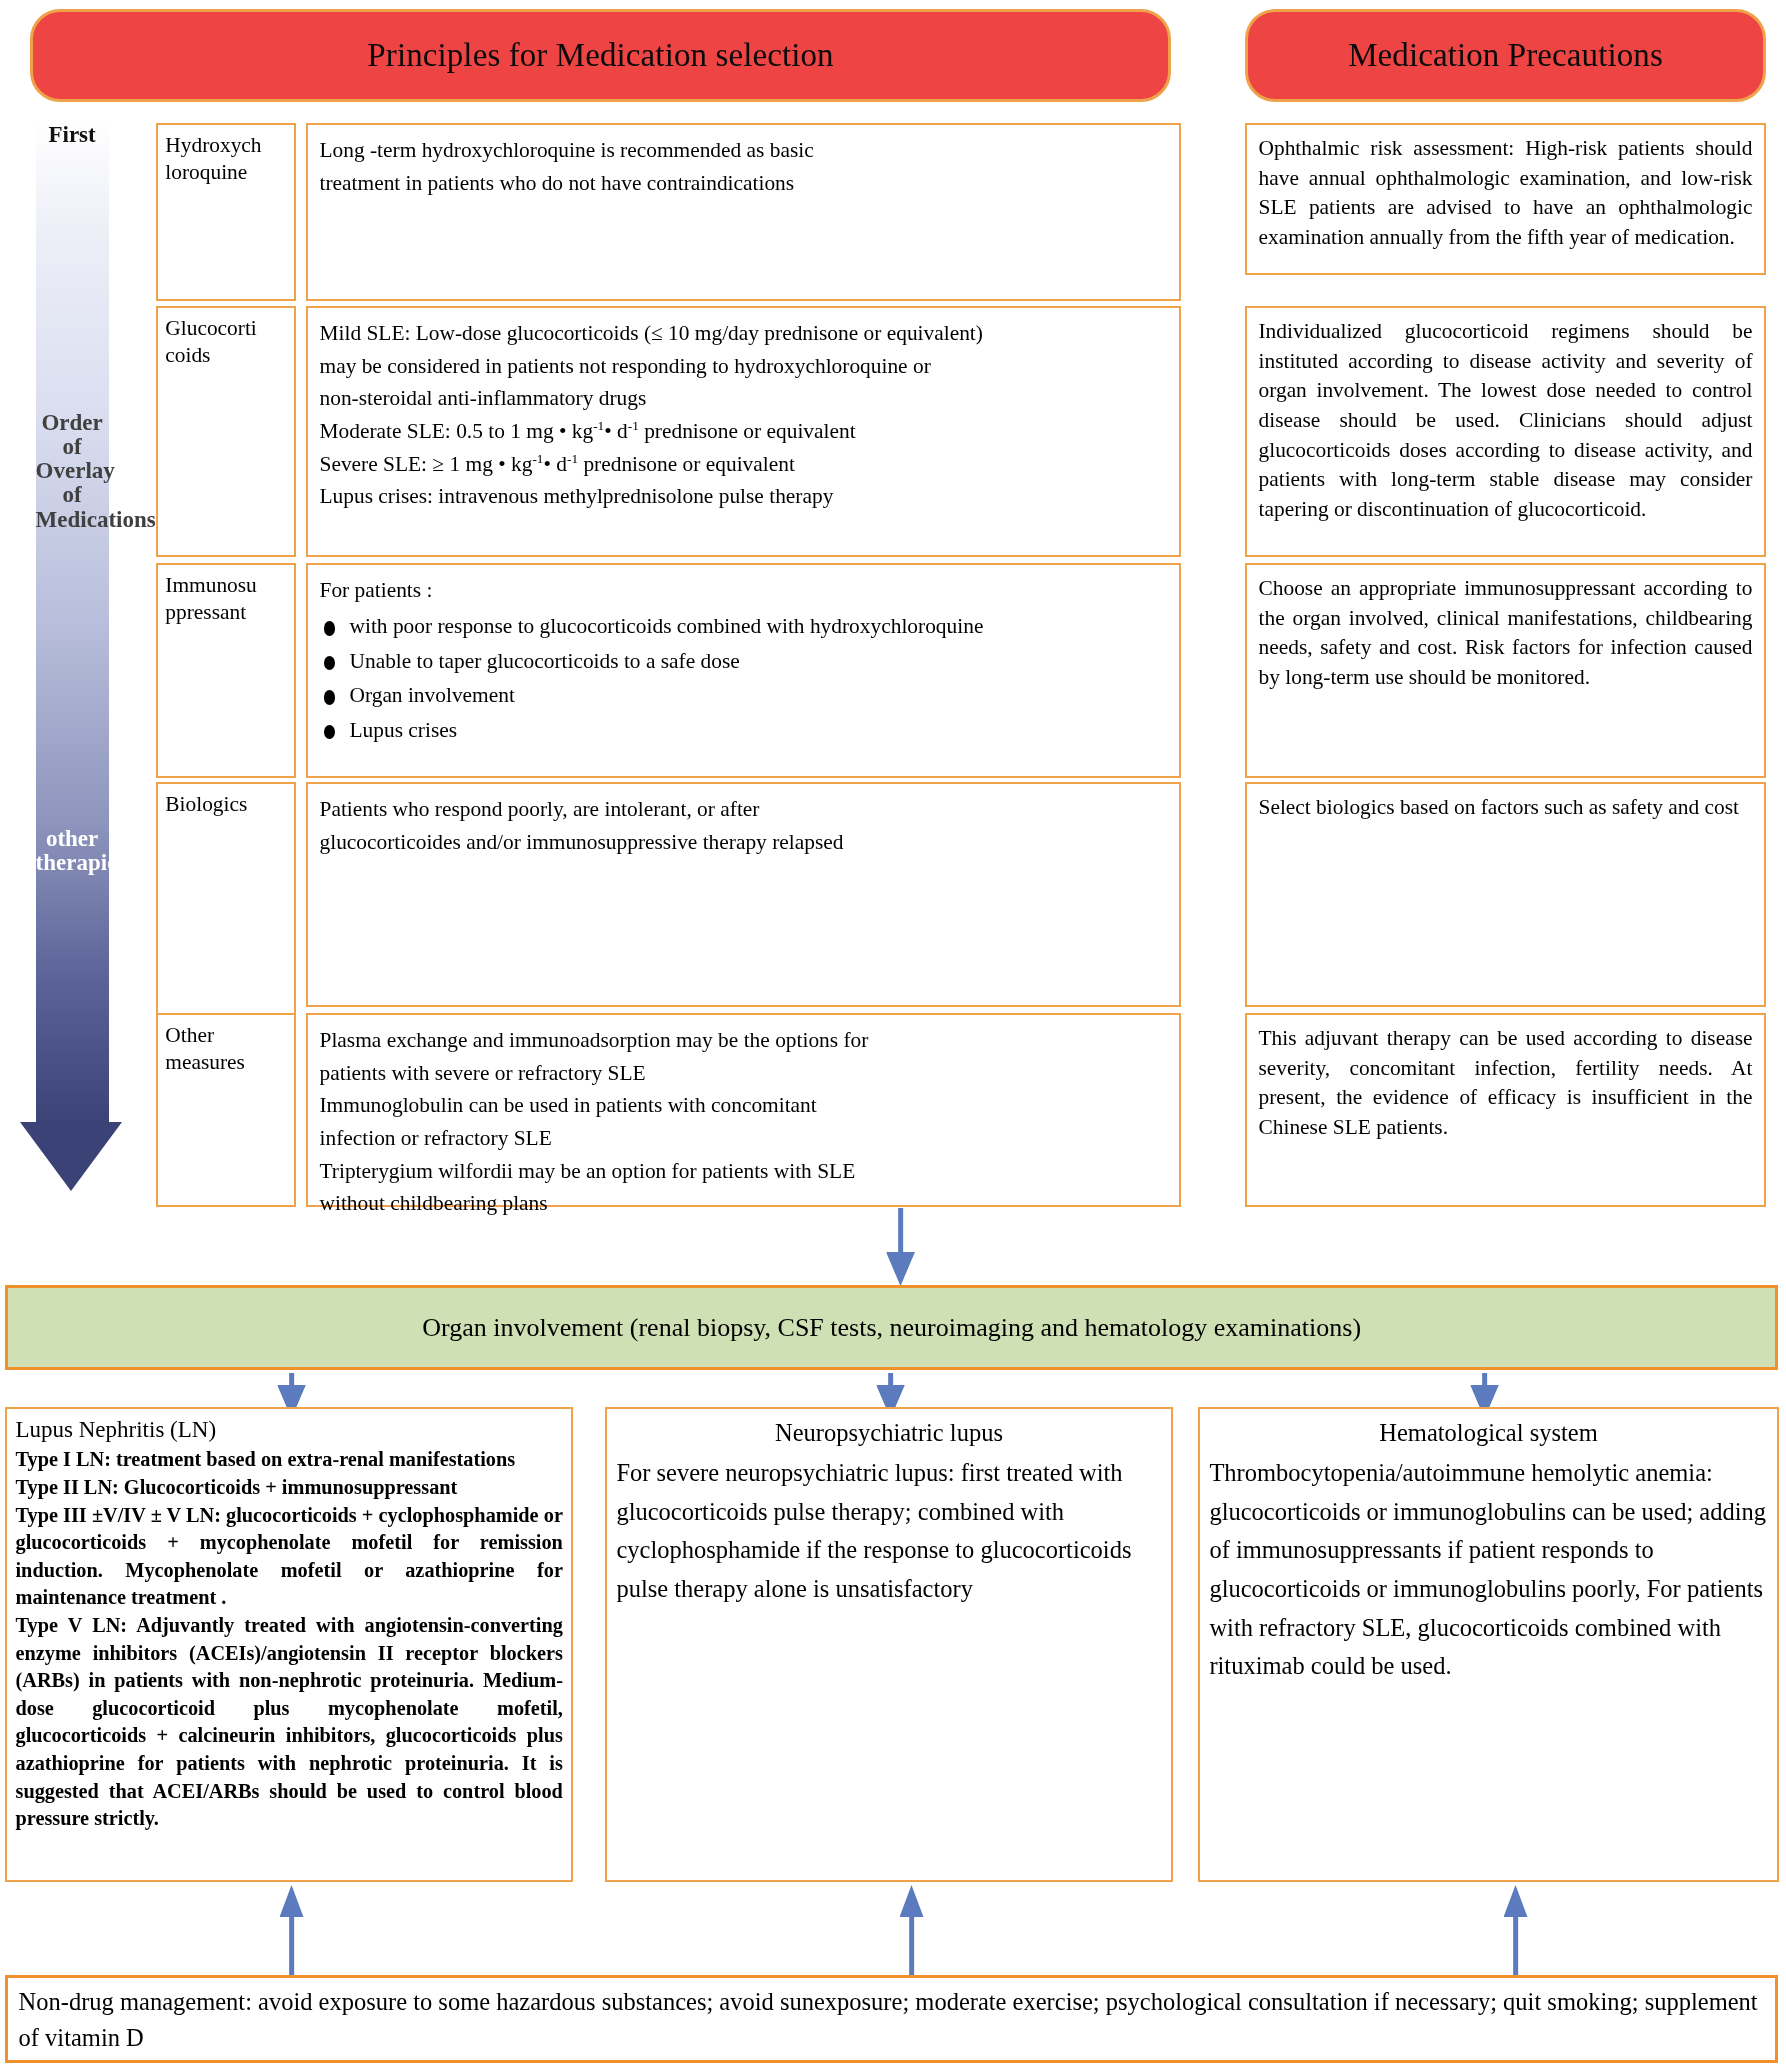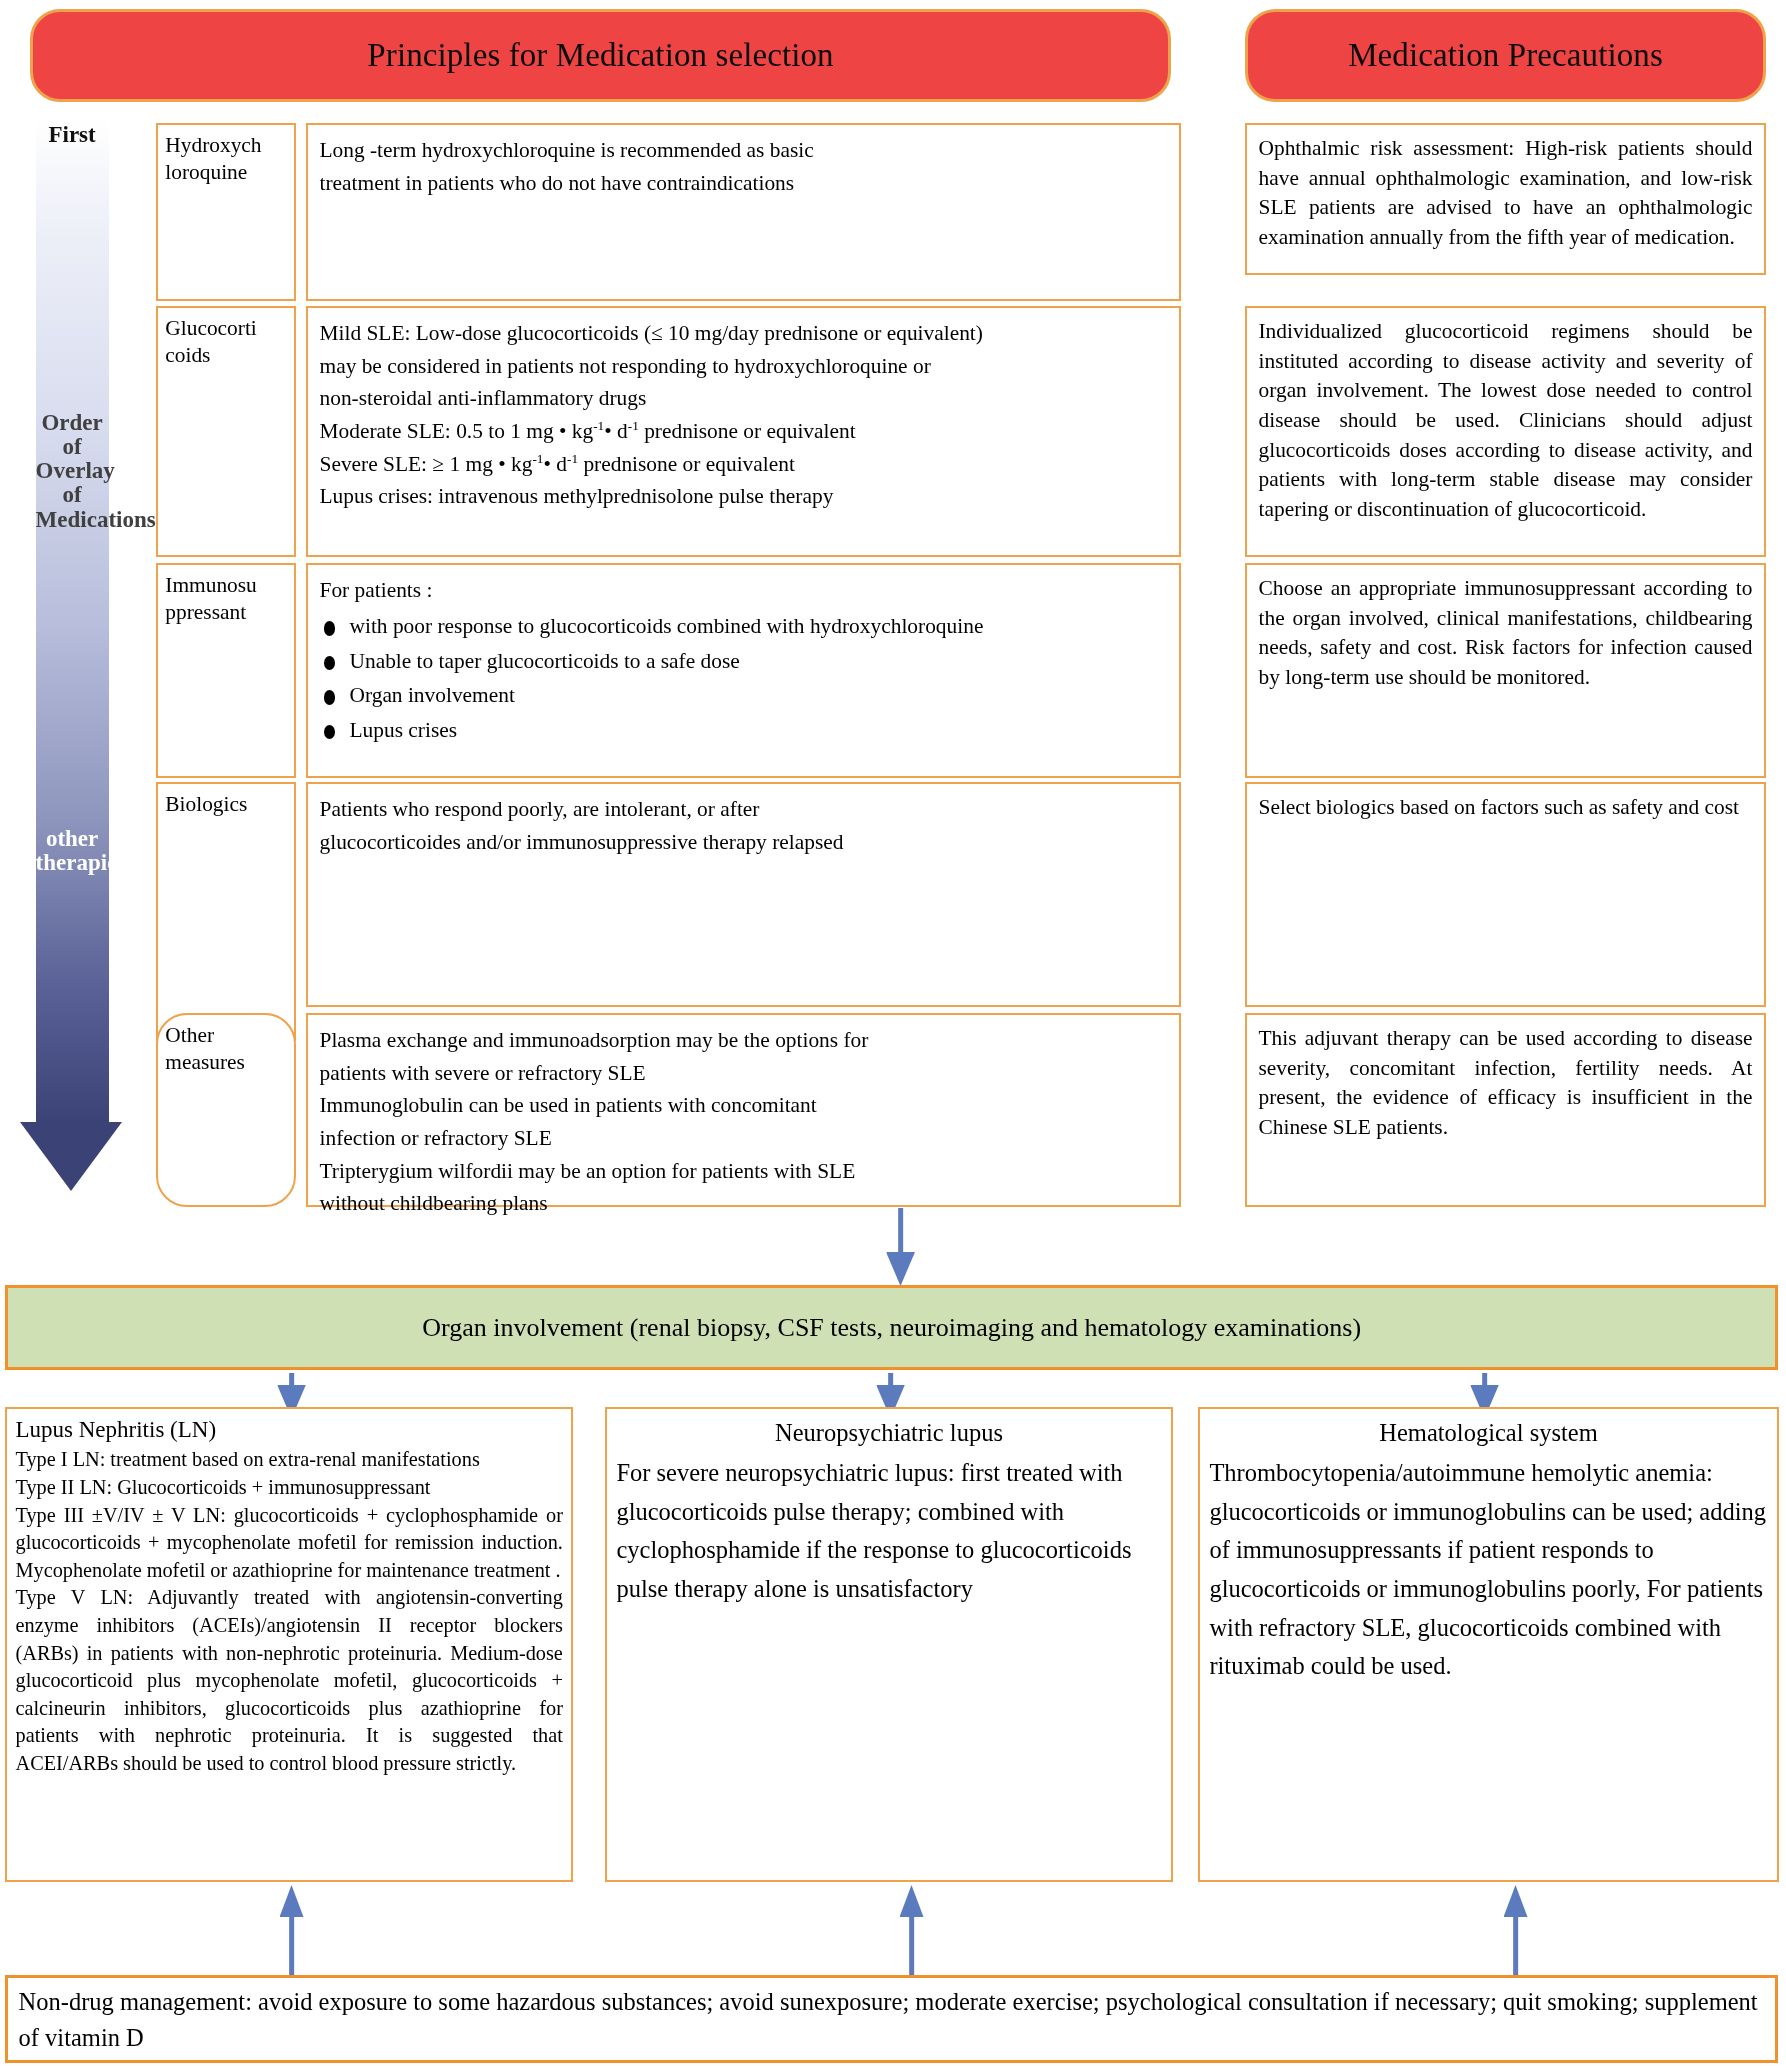--- a/index.html
+++ b/index.html
@@ -65,21 +65,21 @@
   }
   .name-box .inner{
     font-size:21.4px; line-height:1.25; padding:7.3px 5.2px 5.2px 7.3px;
   }
 
   
   #nm-hcq  { left:156px; top:123px;  width:140px; height:178px; }
   #nm-gc   { left:156px; top:306px;  width:140px; height:251px; }
   #nm-is   { left:156px; top:563px; width:140px; height:215px; }
   #nm-bio  { left:156px; top:782px; width:140px; height:259px; }
-  #nm-oth  { left:156px; top:1013px; width:140px; height:194px;border-radius:31px; }
+  #nm-oth  { left:156px; top:1013px; width:140px; height:194px; }
 
   
   #ct-hcq  { left:306px; top:123px;  width:875px; height:178px; }
   #ct-gc   { left:306px; top:306px;  width:875px; height:251px; }
   #ct-is   { left:306px; top:563px; width:875px; height:215px; }
   #ct-bio  { left:306px; top:782px; width:875px; height:225px; }
   #ct-oth  { left:306px; top:1013px; width:875px; height:194px; }
 
   
   #pc-1 { left:1245px; top:123px;  width:521px; height:152px; }
@@ -294,21 +294,21 @@
       <div class="tip"></div>
   </div>
   <div class="arrow-down" id="a-hem">
     <div class="stem"></div>
       <div class="tip"></div>
   </div>
 
   <div class="obox" id="bx-ln">
     <div class="inner">
       <span class="box-title">Lupus Nephritis (LN)</span>
-      <span style="white-space:pre-line;">Type I LN: treatment based on extra-renal manifestations
+      <span style="white-space:pre-line;font-weight:bold;">Type I LN: treatment based on extra-renal manifestations
 Type II LN: Glucocorticoids + immunosuppressant
 Type III ±V/IV ± V LN: glucocorticoids + cyclophosphamide or glucocorticoids + mycophenolate mofetil for remission induction. Mycophenolate mofetil or azathioprine for maintenance treatment .
 Type V LN: Adjuvantly treated with angiotensin-converting enzyme inhibitors (ACEIs)/angiotensin II receptor blockers (ARBs) in patients with non-nephrotic proteinuria. Medium-dose glucocorticoid plus mycophenolate mofetil, glucocorticoids + calcineurin inhibitors, glucocorticoids plus azathioprine for patients with nephrotic proteinuria. It is suggested that ACEI/ARBs should be used to control blood pressure strictly.</span>
     </div>
   </div>
 
   <div class="obox" id="bx-npl">
     <div class="inner">
       <span class="box-title">Neuropsychiatric lupus</span>
       <span>For severe neuropsychiatric lupus: first treated with glucocorticoids pulse therapy; combined with cyclophosphamide if the response to glucocorticoids pulse therapy alone is unsatisfactory</span>

